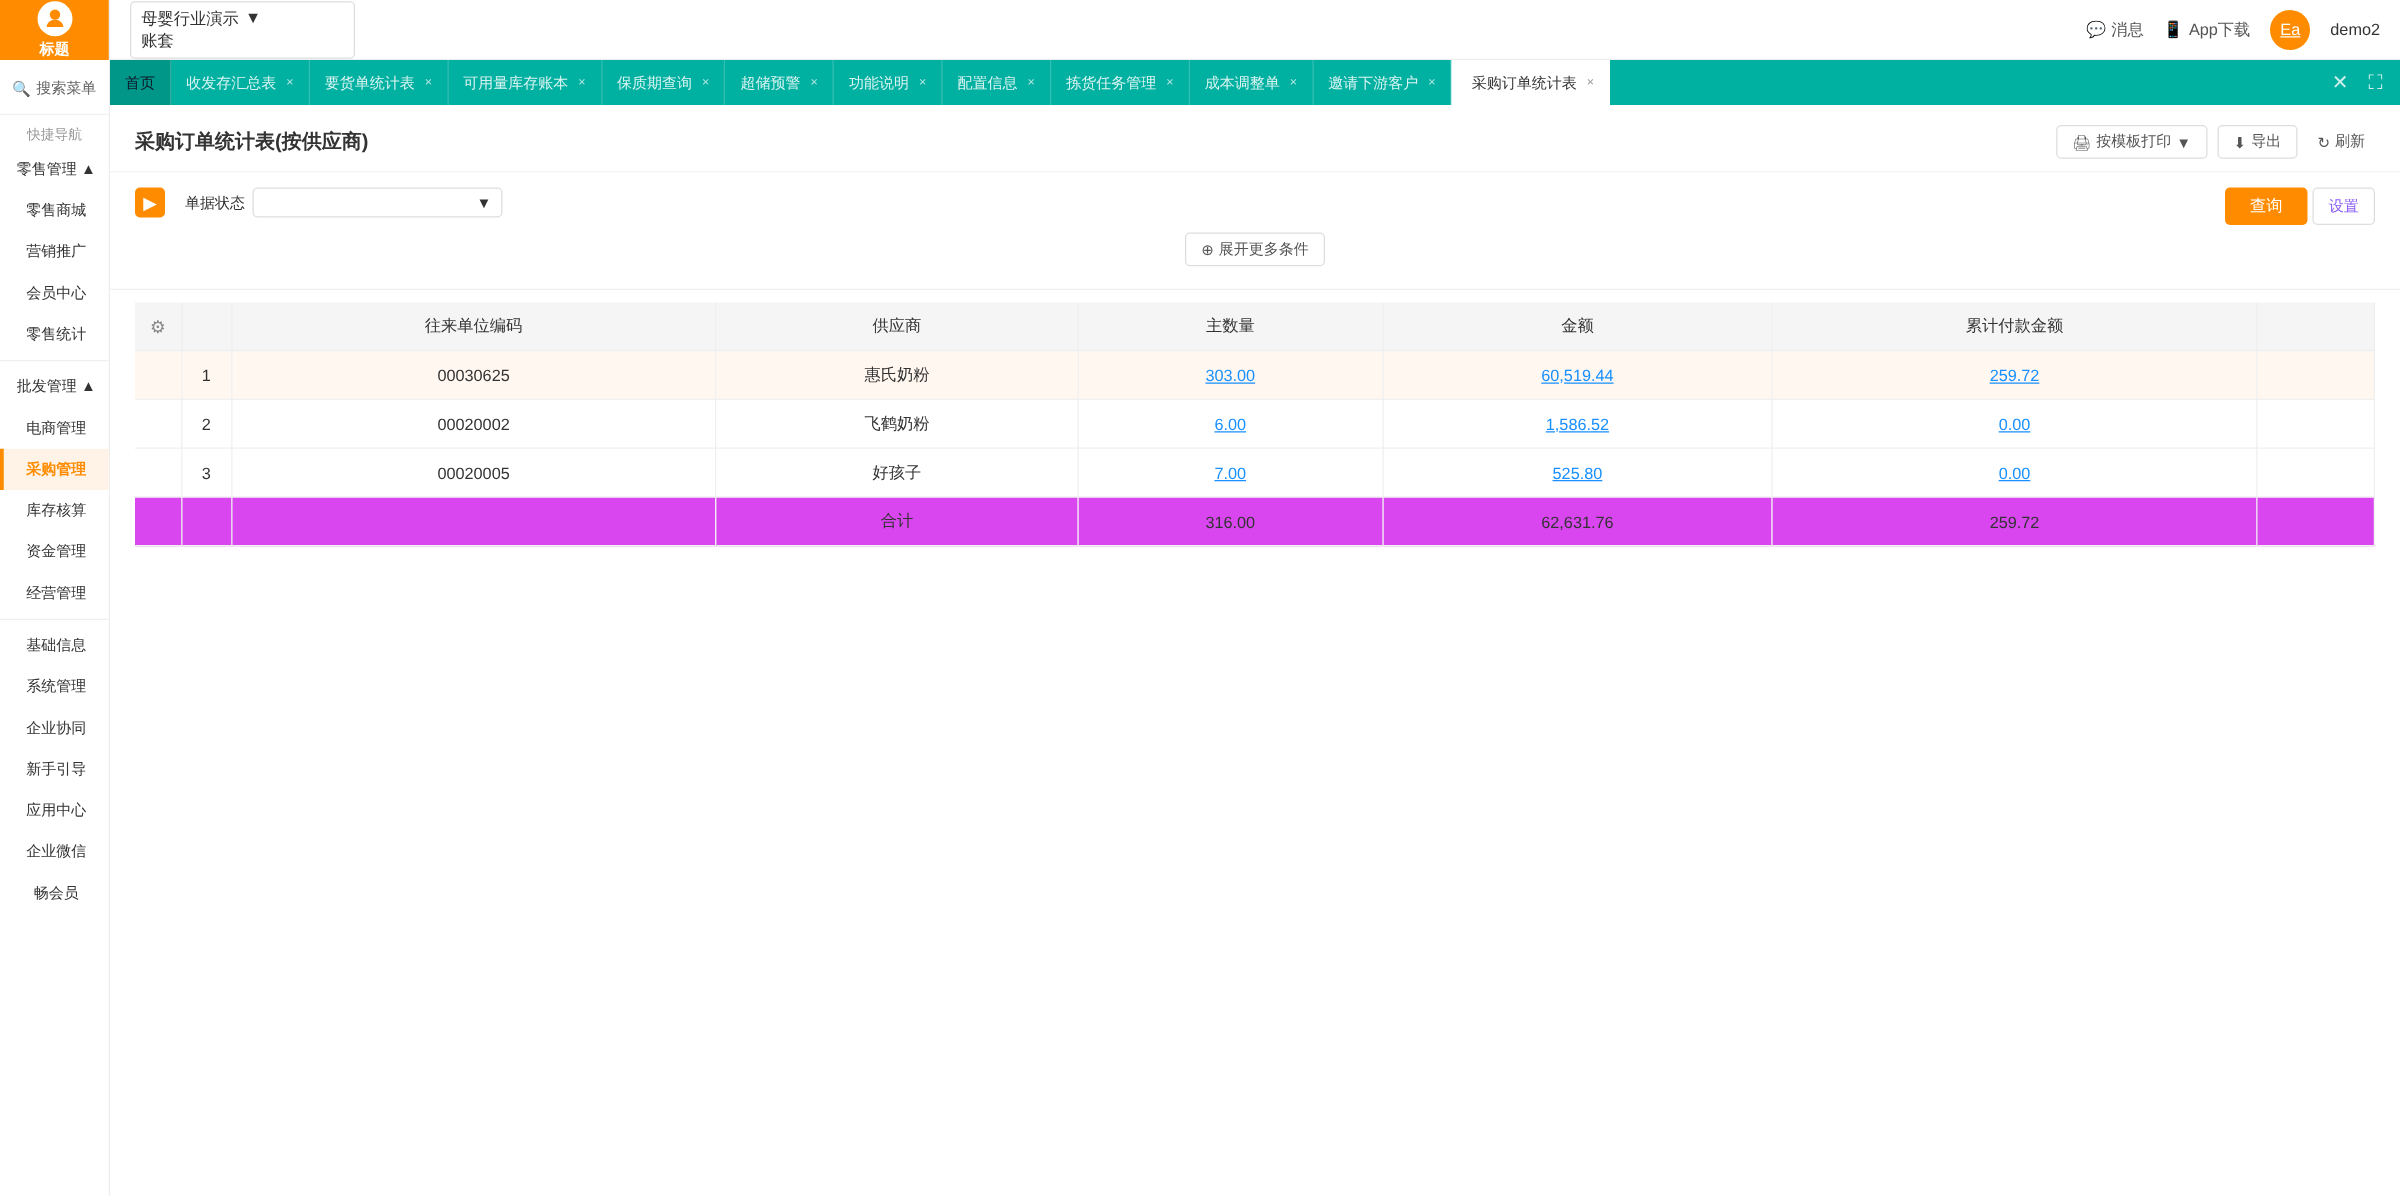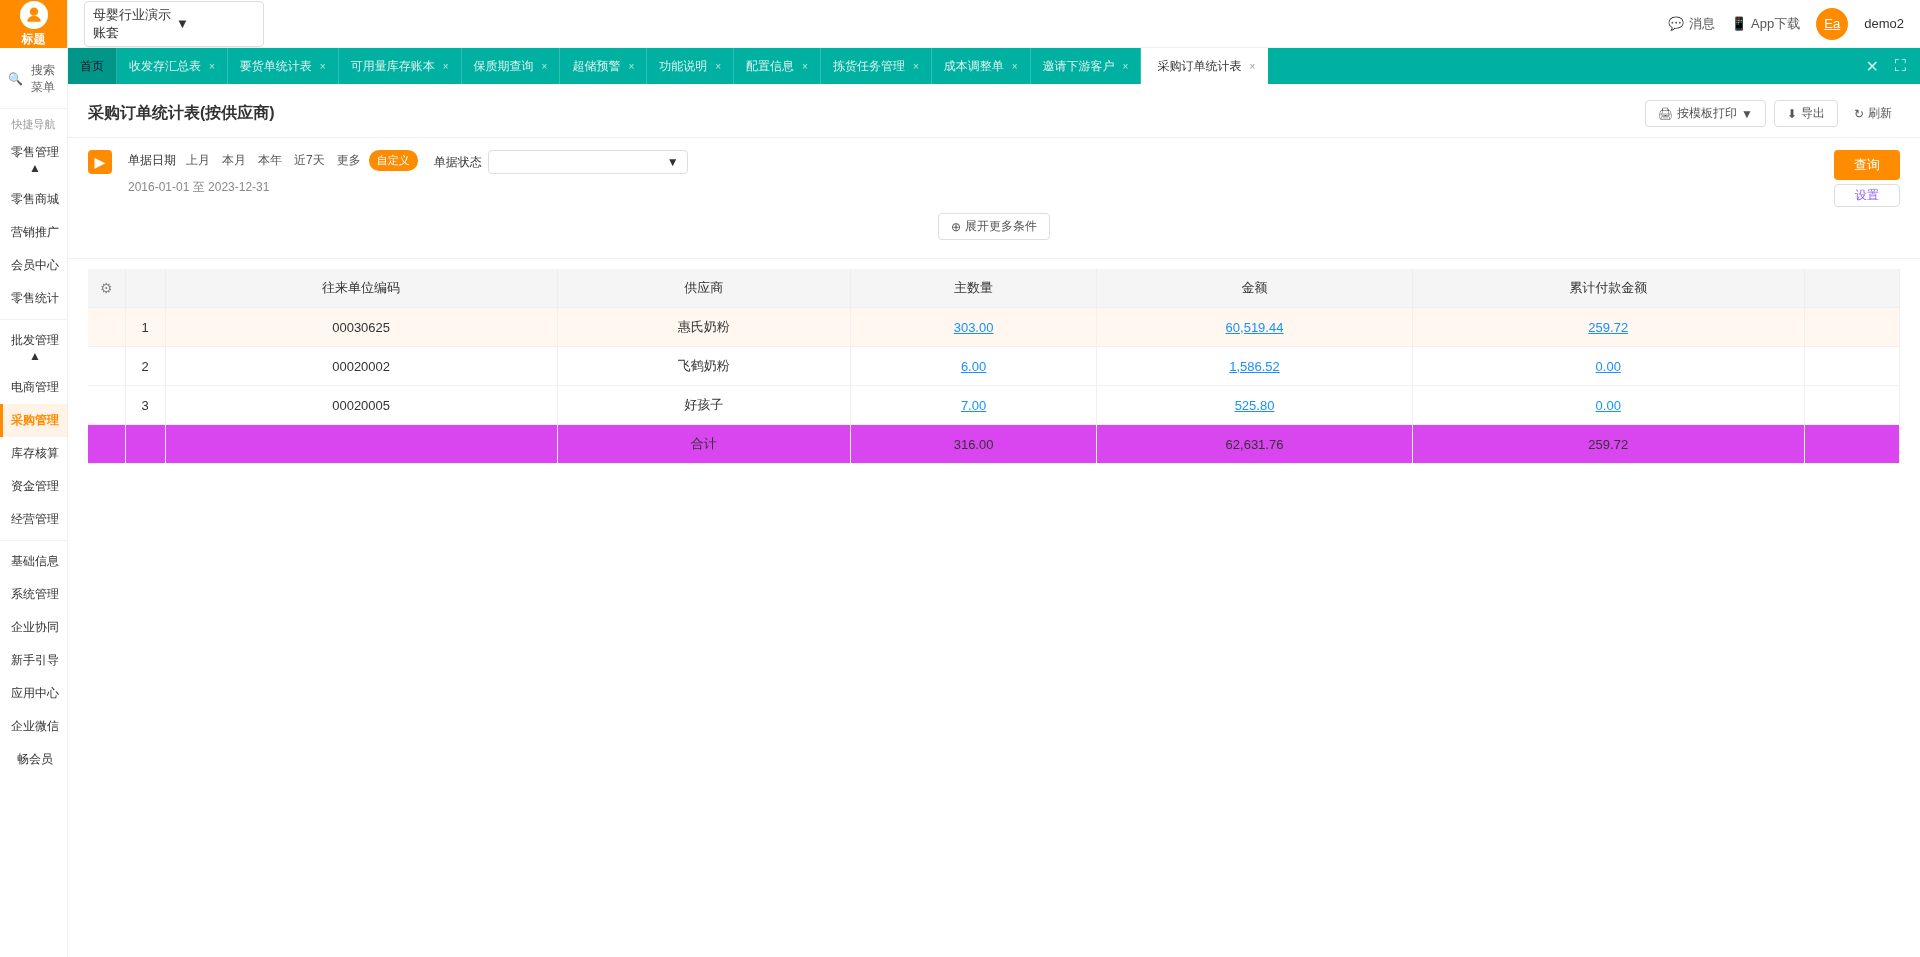--- a/index.html
+++ b/index.html
@@ -1,35 +1,35 @@
 <!DOCTYPE html>
 <html><head>
   <meta charset="utf-8">
   <style>
     * { margin: 0; padding: 0; box-sizing: border-box; }
     body { font-family: 'Microsoft YaHei', Arial, sans-serif; font-size: 13px; background: #f5f5f5; width: 1920px; height: 957px; overflow: hidden; display: flex; }
 
     
-    .sidebar { width: 68px; background: #fff; border-right: 1px solid #eee; display: flex; flex-direction: column; flex-shrink: 0; height: 957px; }
+    .sidebar { width: 88px; background: #fff; border-right: 1px solid #eee; display: flex; flex-direction: column; flex-shrink: 0; height: 957px; }
     .sidebar-logo { background: #ff8c00; height: 48px; display: flex; align-items: center; justify-content: center; color: #fff; font-size: 12px; font-weight: bold; flex-direction: column; cursor: pointer; }
     .sidebar-logo .logo-icon { width: 28px; height: 28px; background: #fff; border-radius: 50%; display: flex; align-items: center; justify-content: center; margin-bottom: 2px; }
     .sidebar-logo .logo-icon svg { width: 20px; height: 20px; }
     .sidebar-search { padding: 10px 8px 8px; border-bottom: 1px solid #f0f0f0; }
     .sidebar-search-btn { width: 100%; background: none; border: none; color: #666; font-size: 12px; cursor: pointer; display: flex; align-items: center; justify-content: center; gap: 4px; padding: 4px 0; }
     .sidebar-nav-label { padding: 8px 8px 4px; font-size: 11px; color: #999; text-align: center; }
     .sidebar-item { padding: 8px 4px; text-align: center; cursor: pointer; font-size: 12px; color: #333; border-left: 3px solid transparent; }
     .sidebar-item.active { background: #fff3e8; color: #ff8c00; border-left-color: #ff8c00; font-weight: bold; }
     .sidebar-divider { height: 1px; background: #f0f0f0; margin: 4px 0; }
 
     
     .main { flex: 1; display: flex; flex-direction: column; overflow: hidden; }
 
     
     .topbar { height: 48px; background: #fff; display: flex; align-items: center; padding: 0 16px; border-bottom: 1px solid #eee; gap: 8px; }
-    .topbar-workspace { display: flex; align-items: center; gap: 4px; font-size: 13px; color: #333; cursor: pointer; padding: 4px 8px; border: 1px solid #ddd; border-radius: 4px; background: #fff; min-width: 180px; }
+    .topbar-workspace { display: flex; align-items: flex-start; gap: 4px; font-size: 13px; color: #333; cursor: pointer; padding: 4px 8px; border: 1px solid #ddd; border-radius: 4px; background: #fff; min-width: 180px; }
     .topbar-workspace span { flex: 1; }
     .topbar-right { margin-left: auto; display: flex; align-items: center; gap: 16px; }
     .topbar-msg { display: flex; align-items: center; gap: 4px; color: #555; cursor: pointer; font-size: 13px; }
     .topbar-app { display: flex; align-items: center; gap: 4px; color: #555; cursor: pointer; font-size: 13px; }
     .topbar-avatar { width: 32px; height: 32px; border-radius: 50%; background: #ff8c00; display: flex; align-items: center; justify-content: center; color: #fff; font-size: 13px; cursor: pointer; text-decoration: underline; }
     .topbar-username { color: #333; font-size: 13px; cursor: pointer; }
 
     
     .tabs-bar { background: #00b0a0; display: flex; align-items: center; height: 36px; overflow: hidden; }
     .tab { height: 36px; padding: 0 12px; display: flex; align-items: center; gap: 6px; font-size: 12px; color: rgba(255,255,255,0.85); cursor: pointer; white-space: nowrap; border-right: 1px solid rgba(255,255,255,0.2); flex-shrink: 0; }
@@ -74,21 +74,21 @@
     td.link { color: #1890ff; cursor: pointer; text-decoration: underline; }
     tr.row-odd { background: #fff; }
     tr.row-even { background: #fff; }
     tr.row-selected { background: #fff7f0; }
     .tfoot-row td { background: #d946ef; font-weight: normal; }
     .th-settings { width: 36px; }
     .th-num { width: 40px; }
     .settings-icon-btn { background: none; border: none; cursor: pointer; color: #888; font-size: 14px; }
 
     
-    .filter-actions { display: flex; flex-direction: column; gap: 4px; margin-left: auto; }
+    .filter-actions { display: flex; flex-direction: row; gap: 4px; margin-left: auto; }
   </style>
 </head>
 <body>
 
 <div class="sidebar">
   <div class="sidebar-logo">
     <div class="logo-icon">
       <svg viewBox="0 0 24 24" fill="#ff8c00">
           <circle cx="12" cy="8" r="5"></circle>
           <path d="M4 20c0-4 3.6-7 8-7s8 3 8 7"></path>
@@ -262,34 +262,20 @@
         </div>
       </div>
 
       <div class="filter-area">
         <div style="display:flex; align-items:flex-start; gap:16px; flex-wrap:wrap;">
 
           <div style="display:flex;align-items:center;">
             <button style="background:#ff8c00;color:#fff;border:none;border-radius:4px;width:24px;height:24px;cursor:pointer;font-size:14px;">▶</button>
           </div>
 
-          <div style="display:flex; flex-direction:column; gap:4px;">
-            <div class="filter-item">
-              <span class="filter-label">单据日期</span>
-              <div class="filter-date-shortcuts">
-                <button class="date-btn">上月</button>
-                <button class="date-btn">本月</button>
-                <button class="date-btn">本年</button>
-                <button class="date-btn">近7天</button>
-                <button class="date-btn">更多</button>
-                <button class="date-custom">自定义</button>
-              </div>
-            </div>
-            <div class="filter-date-range">2016-01-01 至 2023-12-31</div>
-          </div>
 
           <div class="filter-item">
             <span class="filter-label">单据状态</span>
             <div class="filter-select" style="min-width:200px;">
               <span></span>
               <span>▼</span>
             </div>
           </div>
 
 

